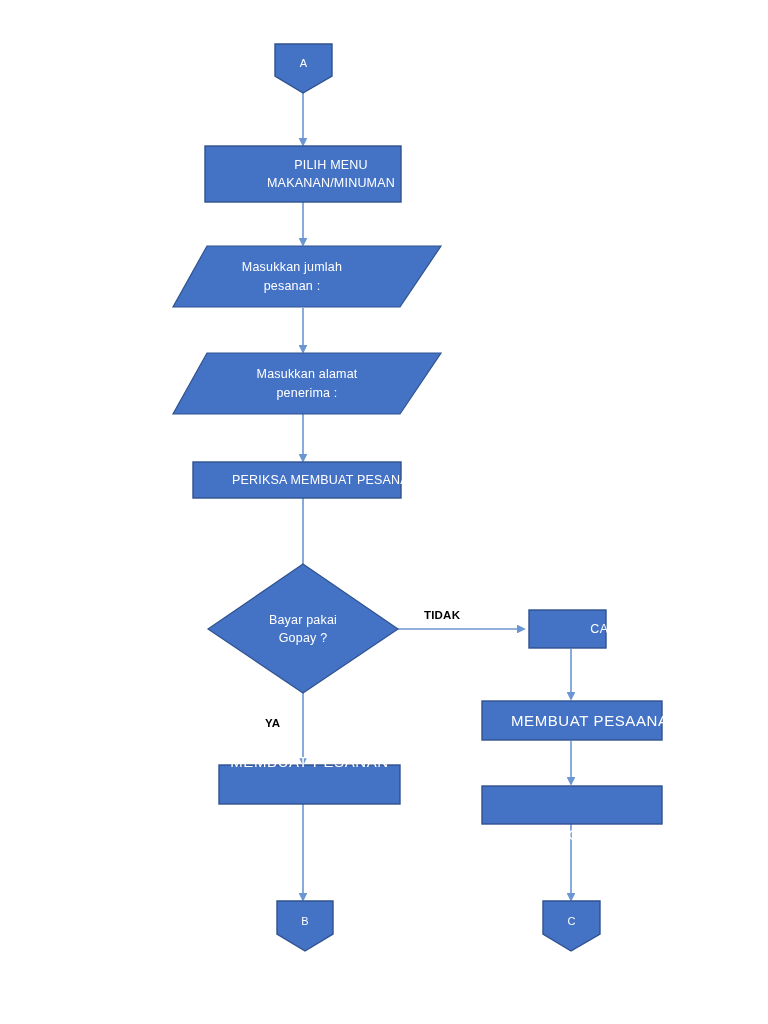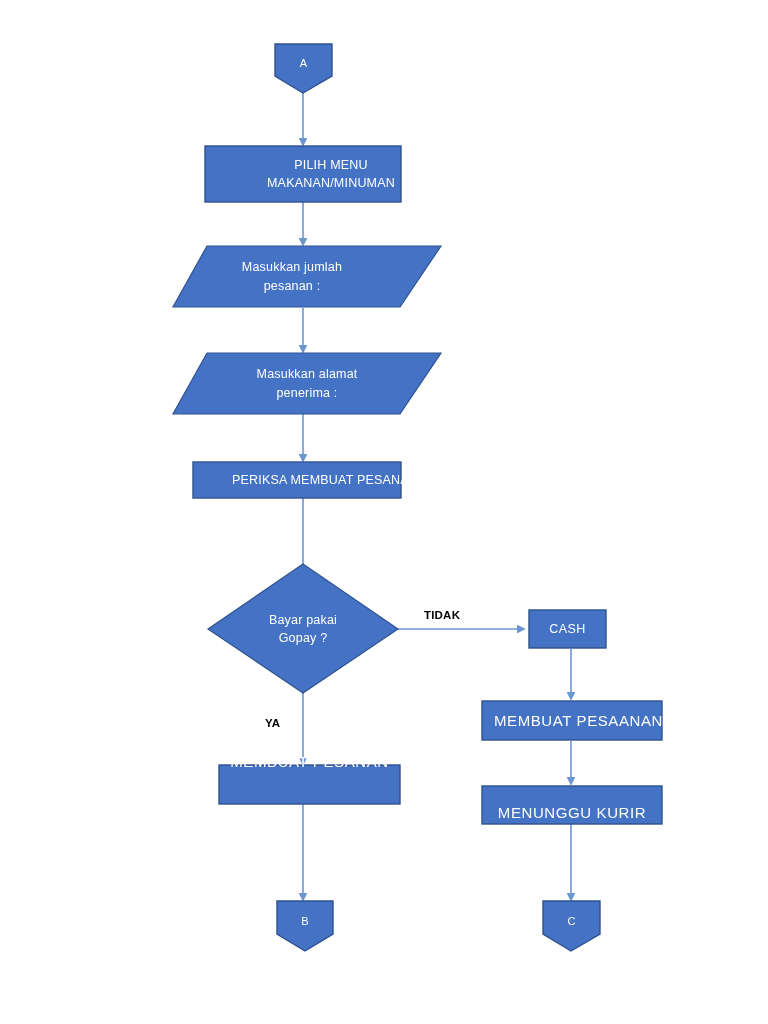--- a/index.html
+++ b/index.html
@@ -112,27 +112,27 @@
 pesanan :</div>
 
   <div class="node-label lbl-io" style="left:207px; top:353px; width:200px; height:61px;">Masukkan alamat
 penerima :</div>
 
   <div class="node-label lbl-proc-caps" style="left:193px; top:462px; width:208px; height:36px;">PERIKSA MEMBUAT PESANAN</div>
 
   <div class="node-label lbl-dec" style="left:238px; top:599px; width:130px; height:60px;">Bayar pakai
 Gopay ?</div>
 
-  <div class="node-label lbl-cash" style="left:529px; top:610px; width:77px; height:38px;">CASH</div>
+  <div class="node-label lbl-cash" style="left:529px; top:610px; width:77px; height:38px;padding-left:41px;">CASH</div>
 
   <div class="node-label lbl-proc-wide" style="left:219px; top:742px; width:181px; height:39px;">MEMBUAT PESANAN</div>
 
-  <div class="node-label lbl-proc-wide" style="left:482px; top:701px; width:193px; height:39px;">MEMBUAT PESAANAN</div>
+  <div class="node-label lbl-proc-wide" style="left:482px; top:701px; width:193px; height:39px;padding-left:17px;">MEMBUAT PESAANAN</div>
 
-  <div class="node-label lbl-proc-wide" style="left:482px; top:786px; width:180px; height:54px;">MENUNGGU KURIR</div>
+  <div class="node-label lbl-proc-wide" style="left:482px; top:808px; width:180px; height:54px;">MENUNGGU KURIR</div>
 
   <div class="node-label lbl-connector" style="left:277px; top:901px; width:56px; height:41px;">B</div>
 
   <div class="node-label lbl-connector" style="left:543px; top:901px; width:57px; height:41px;">C</div>
 
   <div class="edge-label" style="left:424px; top:609px;">TIDAK</div>
 
   <div class="edge-label" style="left:265px; top:717px;">YA</div>
 
 </div>

